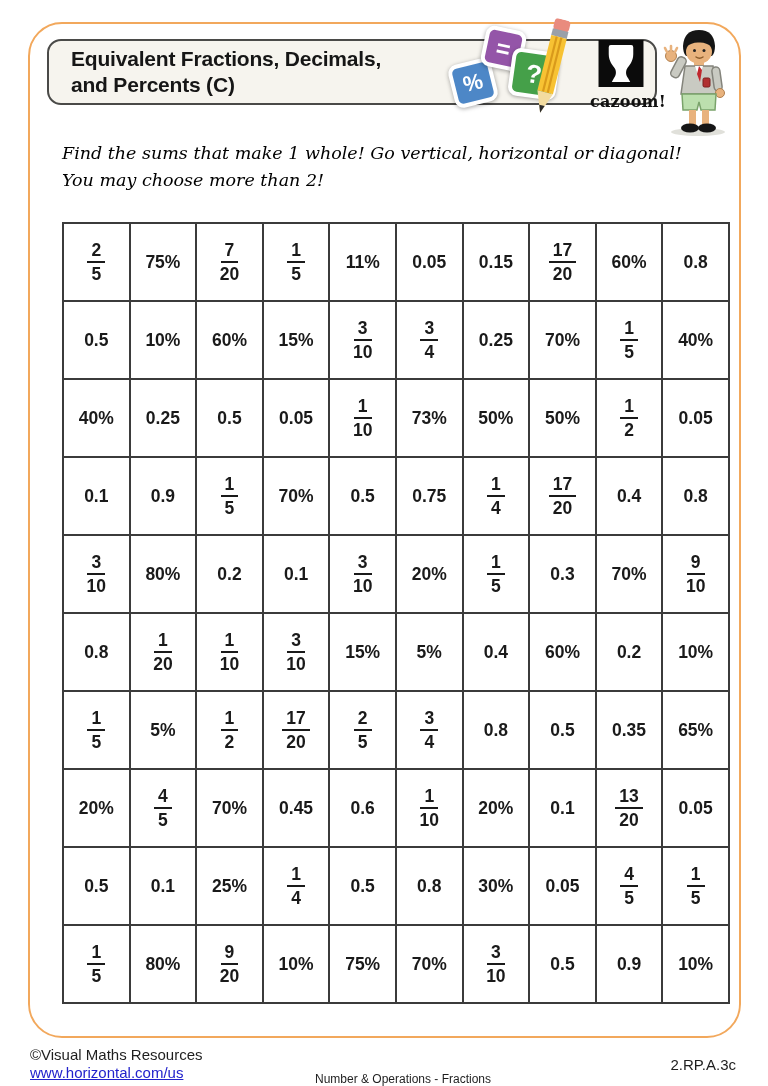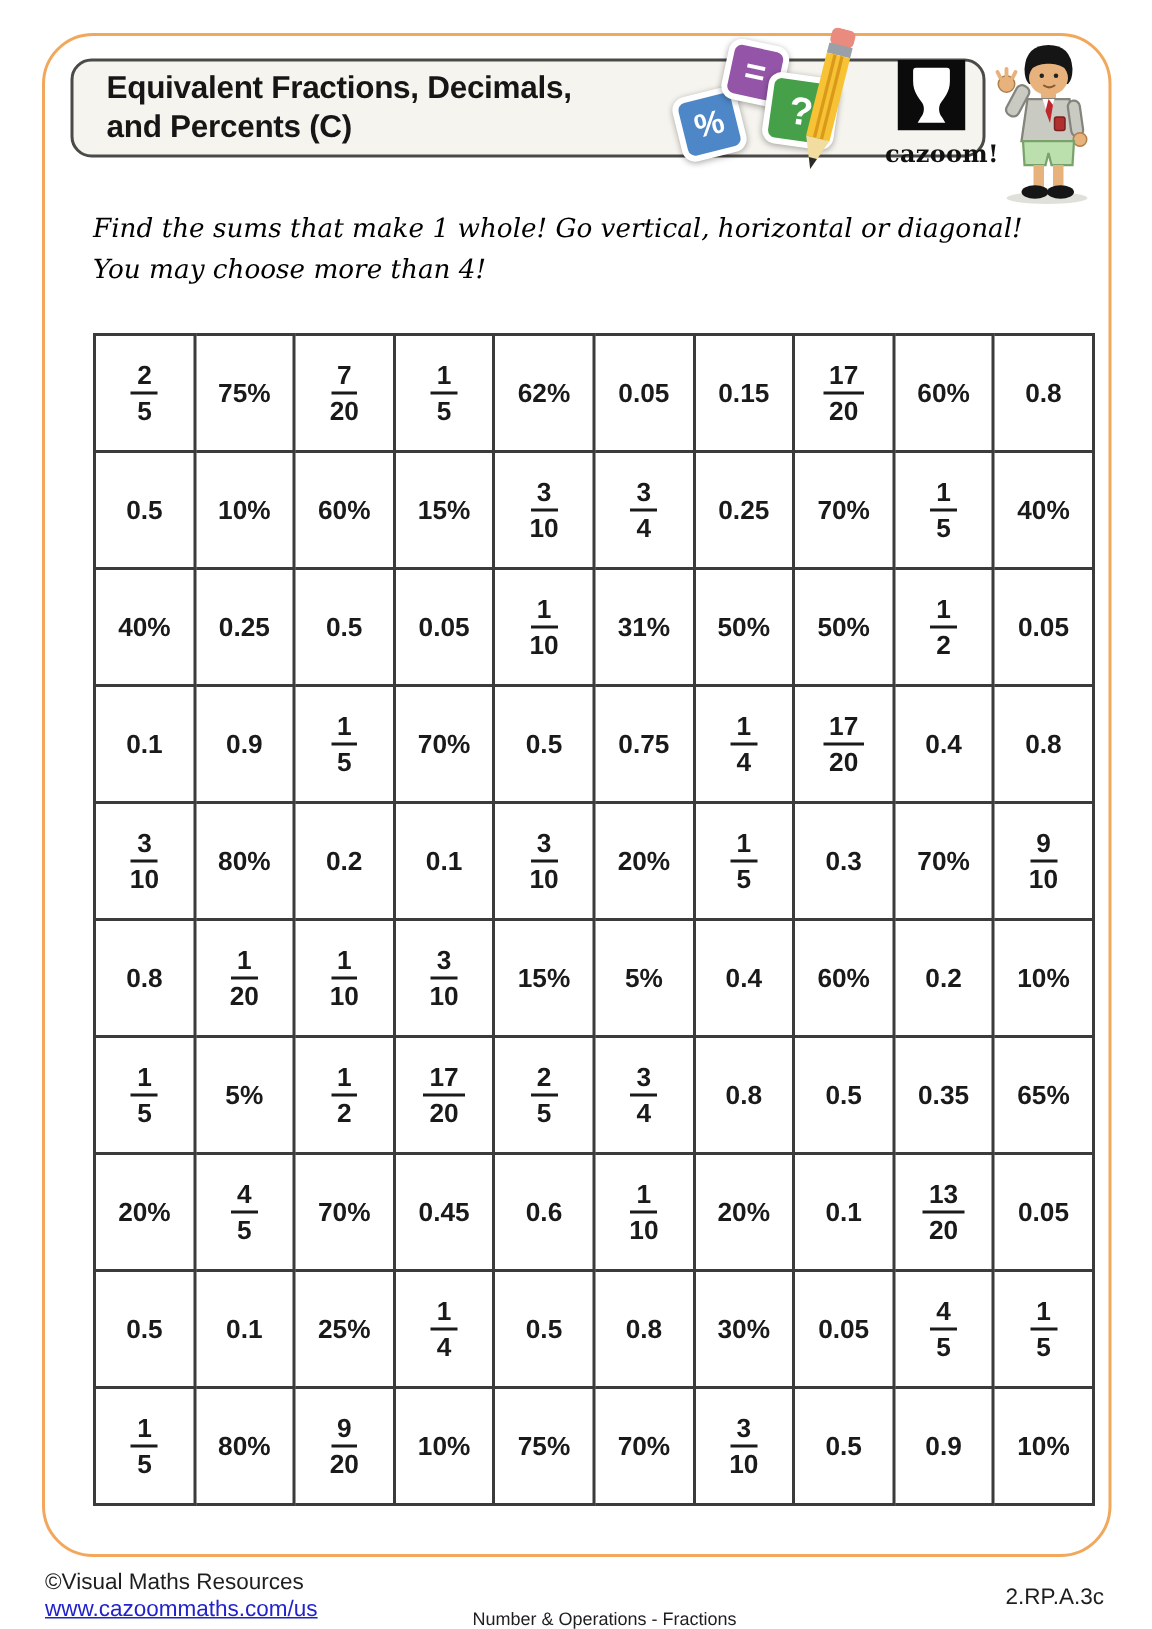--- a/index.html
+++ b/index.html
@@ -130,40 +130,40 @@
     <path d="M26,68 L60,68 L59,84 L45,84 L43,76 L41,84 L27,84 Z" fill="#BCDFAE" stroke="#7aa36b" stroke-width="1.5"></path>
 
     <rect x="33" y="84" width="7" height="16" fill="#E8B27D"></rect>
     <rect x="46" y="84" width="7" height="16" fill="#E8B27D"></rect>
     <ellipse cx="34" cy="102" rx="9" ry="4.5" fill="#161616"></ellipse>
     <ellipse cx="51" cy="102" rx="9" ry="4.5" fill="#161616"></ellipse>
   </svg>
 
   <div class="instructions">
     <div>Find the sums that make 1 whole! Go vertical, horizontal or diagonal!</div>
-    <div>You may choose more than 4!</div>
+    <div>You may choose more than 2!</div>
   </div>
 
   <table class="grid">
     <tbody>
         <tr>
           <td><span class="frac">
               <span class="num">2</span>
               <span class="den">5</span>
             </span></td>
           <td>75%</td>
           <td><span class="frac">
               <span class="num">7</span>
               <span class="den">20</span>
             </span></td>
           <td><span class="frac">
               <span class="num">1</span>
               <span class="den">5</span>
             </span></td>
-          <td>62%</td>
+          <td>11%</td>
           <td>0.05</td>
           <td>0.15</td>
           <td><span class="frac">
               <span class="num">17</span>
               <span class="den">20</span>
             </span></td>
           <td>60%</td>
           <td>0.8</td>
         </tr>
         <tr>
@@ -189,21 +189,21 @@
         </tr>
         <tr>
           <td>40%</td>
           <td>0.25</td>
           <td>0.5</td>
           <td>0.05</td>
           <td><span class="frac">
               <span class="num">1</span>
               <span class="den">10</span>
             </span></td>
-          <td>31%</td>
+          <td>73%</td>
           <td>50%</td>
           <td>50%</td>
           <td><span class="frac">
               <span class="num">1</span>
               <span class="den">2</span>
             </span></td>
           <td>0.05</td>
         </tr>
         <tr>
           <td>0.1</td>
@@ -359,21 +359,21 @@
             </span></td>
           <td>0.5</td>
           <td>0.9</td>
           <td>10%</td>
         </tr>
       </tbody>
   </table>
 
   <div class="footer-left">
     <div>©Visual Maths Resources</div>
-    <a href="#">www.cazoommaths.com/us</a>
+    <a href="#">www.horizontal.com/us</a>
   </div>
   <div class="footer-center">
     <div>Number &amp; Operations - Fractions</div>
     <div>Decimals Percentages</div>
   </div>
   <div class="footer-right">2.RP.A.3c</div>
 
 </div>
 
 </body></html>

